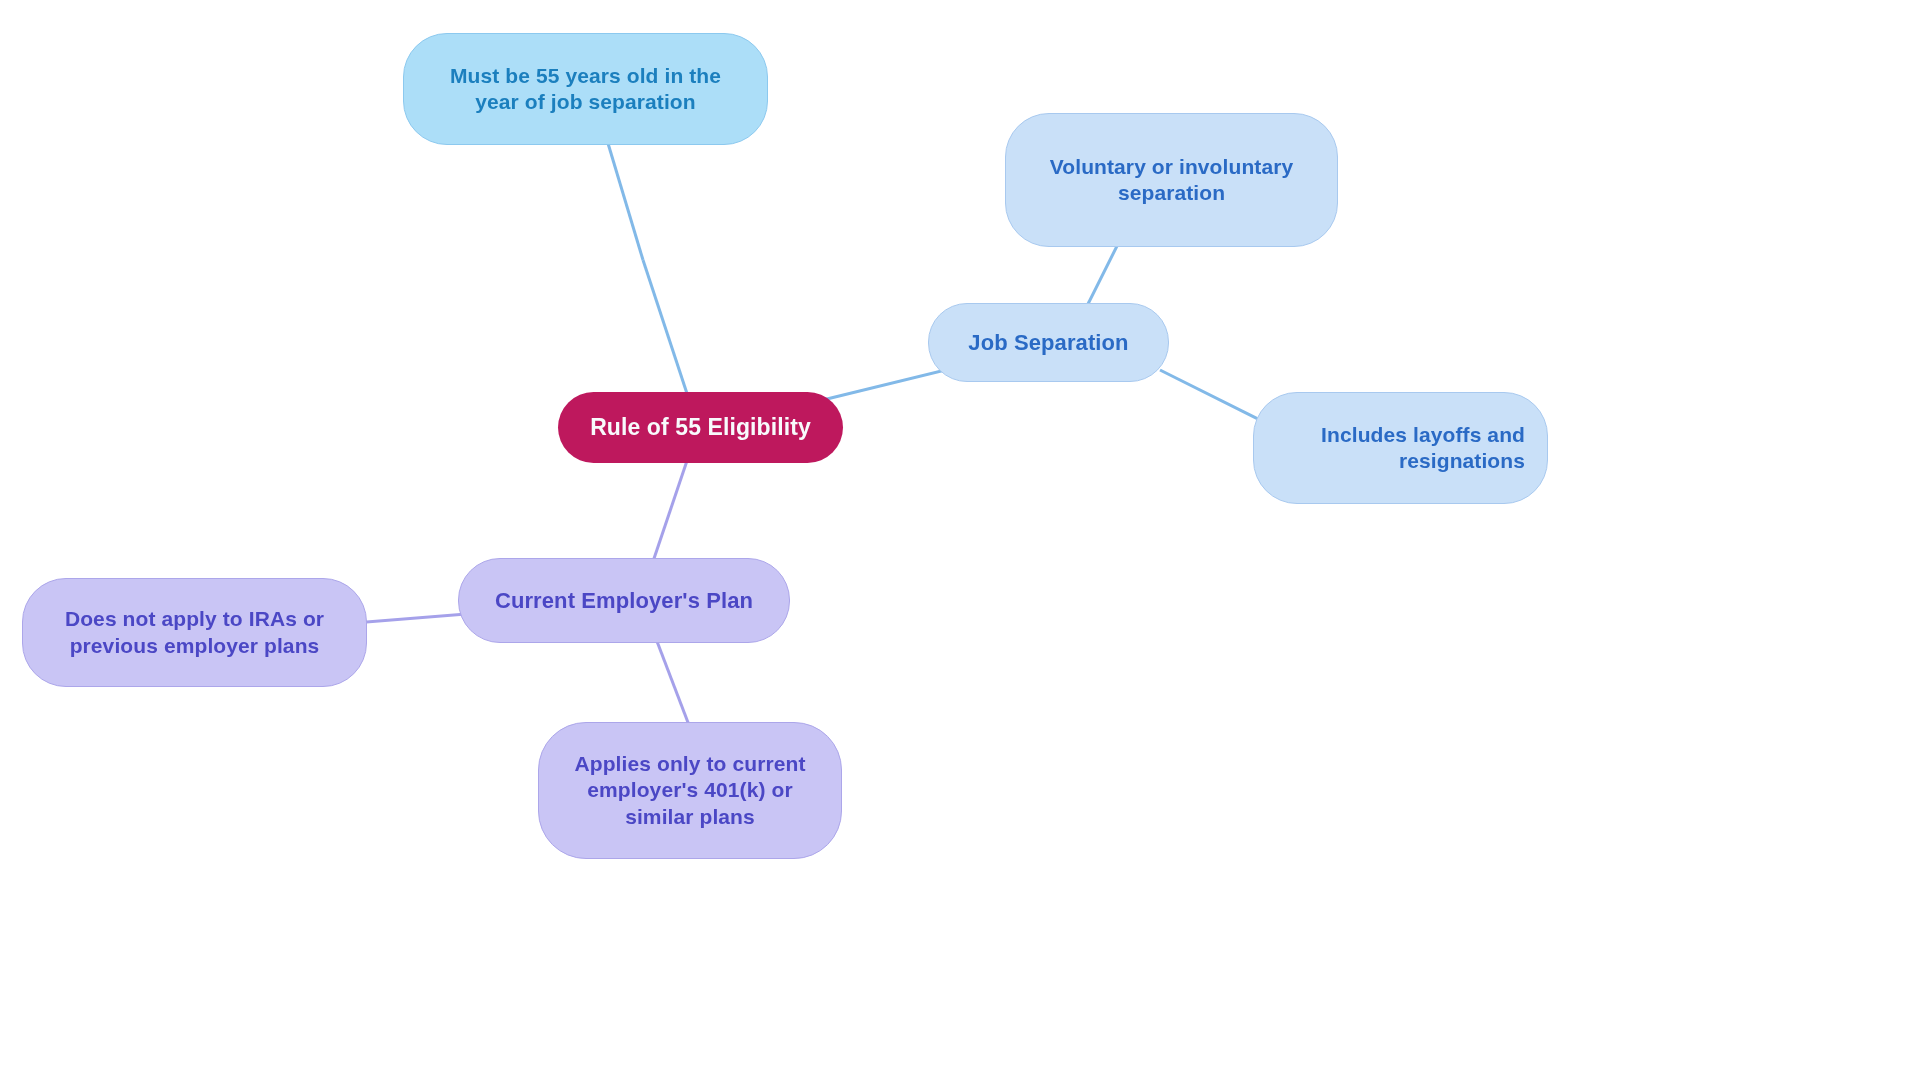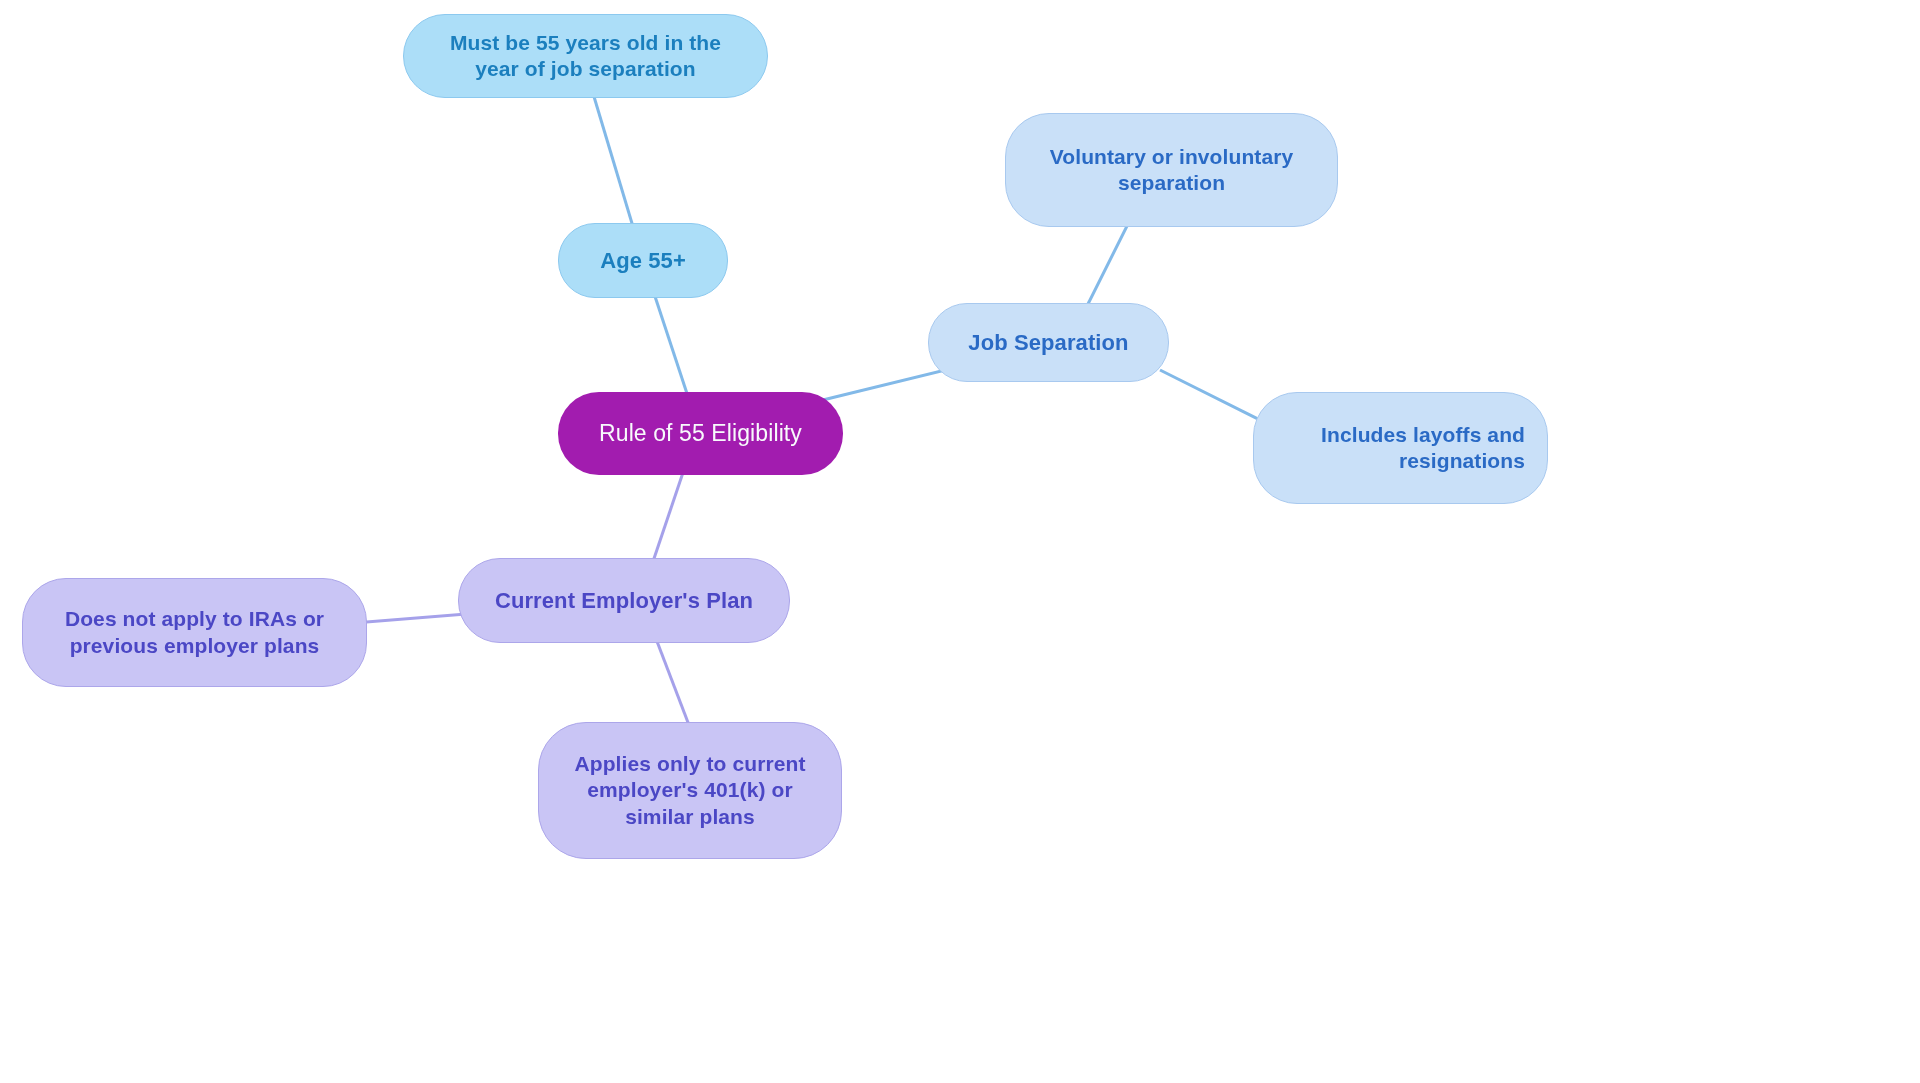--- a/index.html
+++ b/index.html
@@ -33,43 +33,43 @@
     box-sizing: border-box;
     padding: 10px 22px;
     font-size: 21px;
     line-height: 1.26;
     font-weight: 600;
     letter-spacing: 0.1px;
     cursor: default;
   }
   
   .node-center {
-    left: 558px; top: 392px; width: 285px; height: 83px;
-    background: #a21caf;
+    left: 558px; top: 392px; width: 285px; height: 71px;
+    background: #be185d;
     color: #F8FAFC;
     border-radius: 41px;
     font-size: 23px;
-    font-weight: 400;
+    font-weight: 700;
   }
   
   .branch-age {
     background: #ACDEF8;
     border: 1px solid #8CC9EF;
     color: #1B7FBE;
   }
   .node-age        { left: 558px;  top: 223px; width: 170px; height: 75px;  border-radius: 37px; font-size: 22px; }
-  .node-age-detail { left: 403px;  top: 14px;  width: 365px; height: 84px; border-radius: 44px; }
+  .node-age-detail { left: 403px;  top: 33px;  width: 365px; height: 112px; border-radius: 44px; }
   
   .branch-job {
     background: #C9E0F8;
     border: 1px solid #A8C9EF;
     color: #2A6AC5;
   }
   .node-job         { left: 928px;  top: 303px; width: 241px; height: 79px;  border-radius: 39px; font-size: 22px; }
-  .node-job-detail1 { left: 1005px; top: 113px; width: 333px; height: 114px; border-radius: 44px; }
+  .node-job-detail1 { left: 1005px; top: 113px; width: 333px; height: 134px; border-radius: 44px; }
   .node-job-detail2 { left: 1253px; top: 392px; width: 295px; height: 112px; border-radius: 44px; text-align: right; }
   
   .branch-plan {
     background: #C9C5F5;
     border: 1px solid #ACA6EA;
     color: #4B47C5;
   }
   .node-plan         { left: 458px; top: 558px; width: 332px; height: 85px;  border-radius: 42px; font-size: 22px; }
   .node-plan-detail1 { left: 22px;  top: 578px; width: 345px; height: 109px; border-radius: 44px; }
   .node-plan-detail2 { left: 538px; top: 722px; width: 304px; height: 137px; border-radius: 48px; }
@@ -87,23 +87,20 @@
     <line x1="1160" y1="370" x2="1300" y2="440" stroke="#82B9E8" stroke-width="3"></line>
     <line x1="694" y1="440" x2="640" y2="600" stroke="#A5A1EA" stroke-width="3"></line>
     <line x1="540" y1="608" x2="240" y2="632" stroke="#A5A1EA" stroke-width="3"></line>
     <line x1="645" y1="610" x2="710" y2="780" stroke="#A5A1EA" stroke-width="3"></line>
   </svg>
 
   <div class="node node-center">
     <span>Rule of 55 Eligibility</span>
   </div>
 
-  <div class="node branch-age node-age">
-    <span>Age 55+</span>
-  </div>
 
   <div class="node branch-age node-age-detail">
     <span>Must be 55 years old in the year of job separation</span>
   </div>
 
   <div class="node branch-job node-job">
     <span>Job Separation</span>
   </div>
 
   <div class="node branch-job node-job-detail1">

